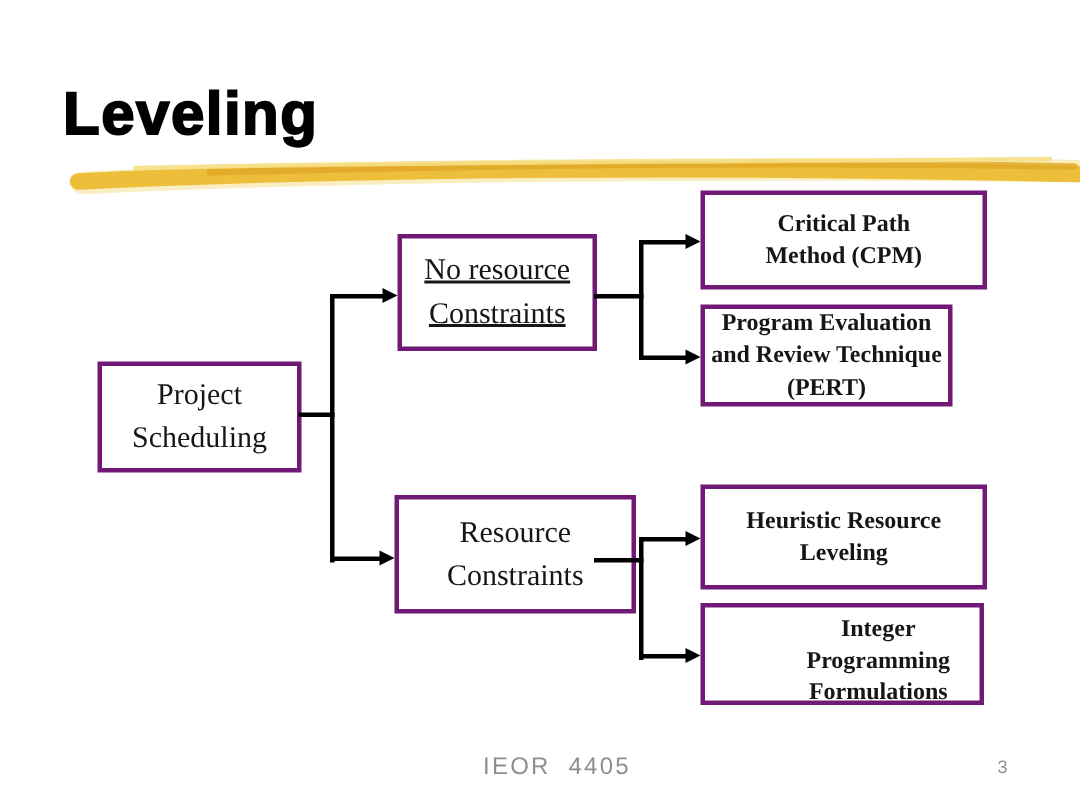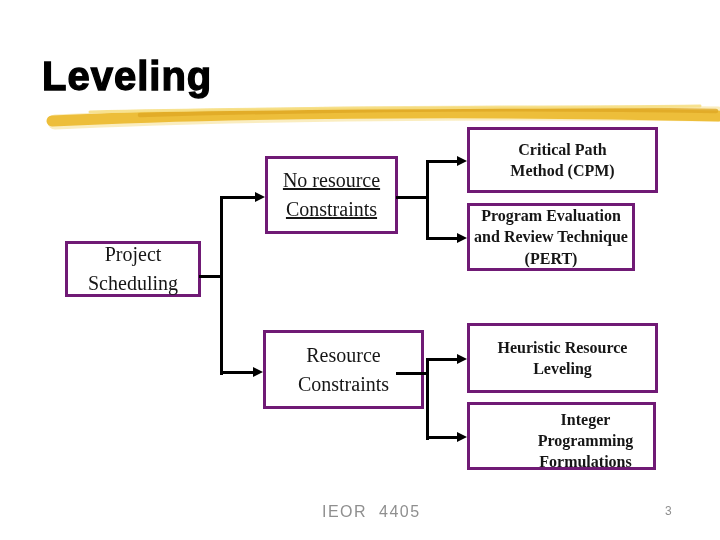--- a/index.html
+++ b/index.html
@@ -50,21 +50,21 @@
 
   <svg class="swoosh" viewBox="0 0 720 50" preserveAspectRatio="none" aria-hidden="true">
     <path d="M 55 27 C 200 20 420 16 718 19" fill="none" stroke-width="15" stroke-opacity="0.55" stroke-linecap="round" stroke="#F5DF8C"></path>
     <path d="M 52 26 C 220 18 460 15 718 21" fill="none" stroke-width="11" stroke-linecap="round" stroke="#EDBE3A"></path>
     <path d="M 140 20 C 350 14 560 13 716 16" fill="none" stroke-width="4.5" stroke-opacity="0.8" stroke-linecap="round" stroke="#DFA724"></path>
     <path d="M 90 17 C 300 12 520 13 700 11" fill="none" stroke-width="3" stroke-opacity="0.9" stroke-linecap="round" stroke="#F6DF85"></path>
   </svg>
 
   <div class="diagram">
 
-    <div class="node big" style="left:65px;top:241px;width:136px;height:56px;">
+    <div class="node big" style="left:65px;top:241px;width:136px;height:74px;">
       <span class="node-label">Project
 Scheduling</span>
     </div>
 
     <div class="node big" style="left:265px;top:156px;width:133px;height:78px;text-decoration:underline;">
       <span class="node-label">No resource
 Constraints</span>
     </div>
 
     <div class="node big" style="left:263px;top:330px;width:161px;height:79px;">

